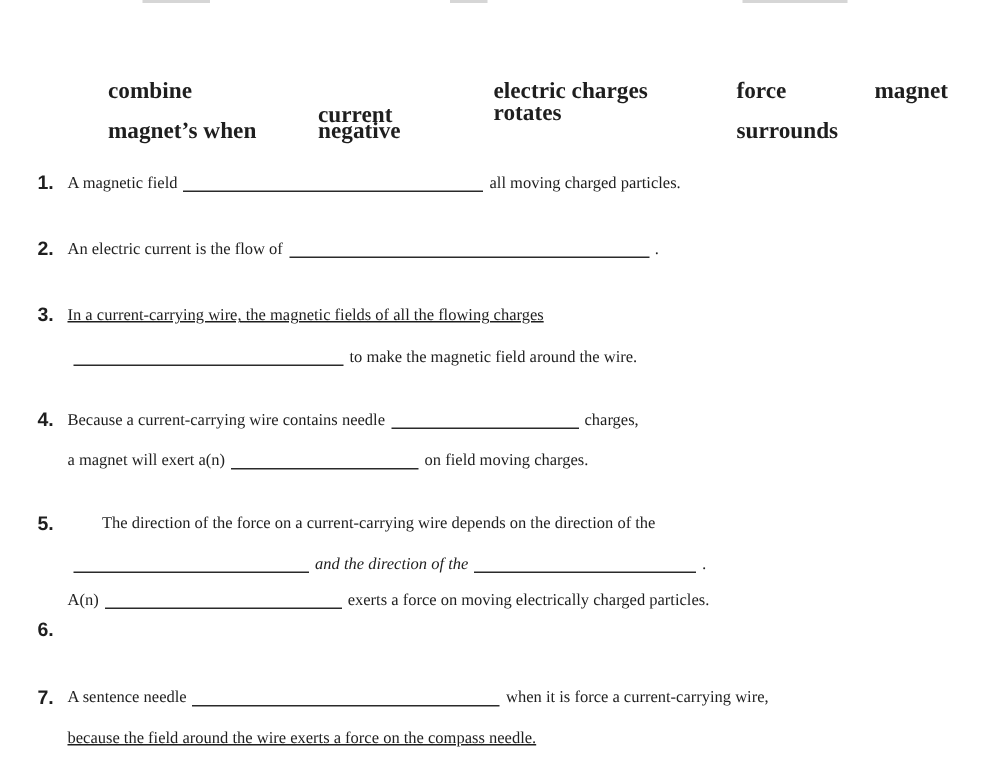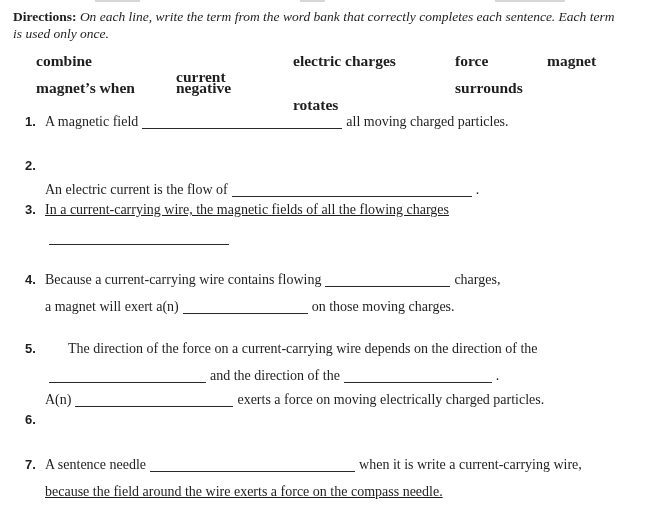--- a/index.html
+++ b/index.html
@@ -9,75 +9,70 @@
     font-family:"Liberation Serif", serif; color:var(--text); overflow:hidden;
   }
   .artifact{position:absolute; top:0; height:2px; background:#d6d6d6;}
   .directions{
     position:absolute; left:13px; top:8px; width:642px;
     font-size:13.5px; line-height:17px;
   }
   .dlabel{font-weight:bold;}
   .dtext{font-style:italic;}
   .wb-term{
-    position:absolute; font-weight:bold; font-size:15.5px; white-space:nowrap;
+    position:absolute; font-weight:bold; font-size:15.5px; white-space:nowrap;margin-left:36px;
   }
   .q-num{
     position:absolute; font-family:"Liberation Sans", sans-serif;
     font-weight:bold; font-size:13px; line-height:18px;
   }
   .q-line{
-    position:absolute; font-size:14px; line-height:18px; white-space:nowrap;
+    position:absolute; font-size:11px; line-height:18px; white-space:nowrap;
   }
   .blank{
     display:inline-block; height:13px; border-bottom:1.4px solid var(--line);
     margin:0 4px; vertical-align:-3px;
   }
 </style>
 </head>
 <body>
 
 <div class="page">
 
   <div class="artifact" style="left:95px;width:45px;"></div>
   <div class="artifact" style="left:300px;width:25px;"></div>
   <div class="artifact" style="left:495px;width:70px;"></div>
 
-  <div class="directions">
-    <span class="dlabel">Directions:</span>
-    <span class="dtext">On each line, write the term from the word bank that correctly completes each sentence. Each term</span><br>
-    <span class="dtext">is used only once.</span>
-  </div>
 
   <div id="wordbank">
       <span class="wb-term" style="left: 36px; top: 52px;">combine</span>
       <span class="wb-term" style="left: 176px; top: 68px;">current</span>
       <span class="wb-term" style="left: 293px; top: 52px;">electric charges</span>
       <span class="wb-term" style="left: 455px; top: 52px;">force</span>
       <span class="wb-term" style="left: 547px; top: 52px;">magnet</span>
       <span class="wb-term" style="left: 36px; top: 79px;">magnet’s when</span>
       <span class="wb-term" style="left: 176px; top: 79px; text-align: right;">negative</span>
-      <span class="wb-term" style="left: 293px; top: 96px; font-family: Liberation Serif, serif;">rotates</span>
+      <span class="wb-term" style="left: 293px; top: 67px; font-family: Liberation Serif, serif;">rotates</span>
       <span class="wb-term" style="left: 455px; top: 79px;">surrounds</span>
     </div>
 
   <div id="questions">
       <span class="q-num" style="left: 25px; top: 113px;">1.</span>
       <div class="q-line" style="left: 45px; top: 113px;"><span>A magnetic field</span><span class="blank" style="width: 200px;"></span><span>all moving charged particles.</span></div>
       <span class="q-num" style="left: 25px; top: 157px;">2.</span>
-      <div class="q-line" style="left: 45px; top: 157px; margin-top: 24px;"><span>An electric current is the flow of</span><span class="blank" style="width: 240px;"></span><span>.</span></div>
+      <div class="q-line" style="left: 45px; top: 157px;"><span>An electric current is the flow of</span><span class="blank" style="width: 240px;"></span><span>.</span></div>
       <span class="q-num" style="left: 25px; top: 201px;">3.</span>
       <div class="q-line" style="left: 45px; top: 201px; text-decoration: underline;"><span>In a current-carrying wire, the magnetic fields of all the flowing charges</span></div>
-      <div class="q-line" style="left: 45px; top: 229px;"><span class="blank" style="width: 180px;"></span></div>
+      <div class="q-line" style="left: 45px; top: 229px;"><span class="blank" style="width: 180px;"></span><span>to make the magnetic field around the wire.</span></div>
       <span class="q-num" style="left: 25px; top: 271px;">4.</span>
-      <div class="q-line" style="left: 45px; top: 271px;"><span>Because a current-carrying wire contains flowing</span><span class="blank" style="width: 125px;"></span><span>charges,</span></div>
-      <div class="q-line" style="left: 45px; top: 298px;"><span>a magnet will exert a(n)</span><span class="blank" style="width: 125px;"></span><span>on those moving charges.</span></div>
+      <div class="q-line" style="left: 45px; top: 271px;"><span>Because a current-carrying wire contains needle</span><span class="blank" style="width: 125px;"></span><span>charges,</span></div>
+      <div class="q-line" style="left: 45px; top: 298px;"><span>a magnet will exert a(n)</span><span class="blank" style="width: 125px;"></span><span>on field moving charges.</span></div>
       <span class="q-num" style="left: 25px; top: 340px;">5.</span>
       <div class="q-line" style="left: 45px; top: 340px; margin-left: 23px;"><span>The direction of the force on a current-carrying wire depends on the direction of the</span></div>
-      <div class="q-line" style="left: 45px; top: 367px;"><span class="blank" style="width: 157px;"></span><span>and the direction of the</span><span class="blank" style="width: 148px;"></span><span>.</span></div>
+      <div class="q-line" style="left: 45px; top: 367px; font-style: italic;"><span class="blank" style="width: 157px;"></span><span>and the direction of the</span><span class="blank" style="width: 148px;"></span><span>.</span></div>
       <span class="q-num" style="left: 25px; top: 411px;">6.</span>
       <div class="q-line" style="left: 45px; top: 391px;"><span>A(n)</span><span class="blank" style="width: 158px;"></span><span>exerts a force on moving electrically charged particles.</span></div>
       <span class="q-num" style="left: 25px; top: 456px;">7.</span>
-      <div class="q-line" style="left: 45px; top: 456px;"><span>A sentence needle</span><span class="blank" style="width: 205px;"></span><span>when it is write a current-carrying wire,</span></div>
+      <div class="q-line" style="left: 45px; top: 456px;"><span>A sentence needle</span><span class="blank" style="width: 205px;"></span><span>when it is force a current-carrying wire,</span></div>
       <div class="q-line" style="left: 45px; top: 483px; text-decoration: underline;"><span>because the field around the wire exerts a force on the compass needle.</span></div>
     </div>
 
 </div>
 
 </body></html>

